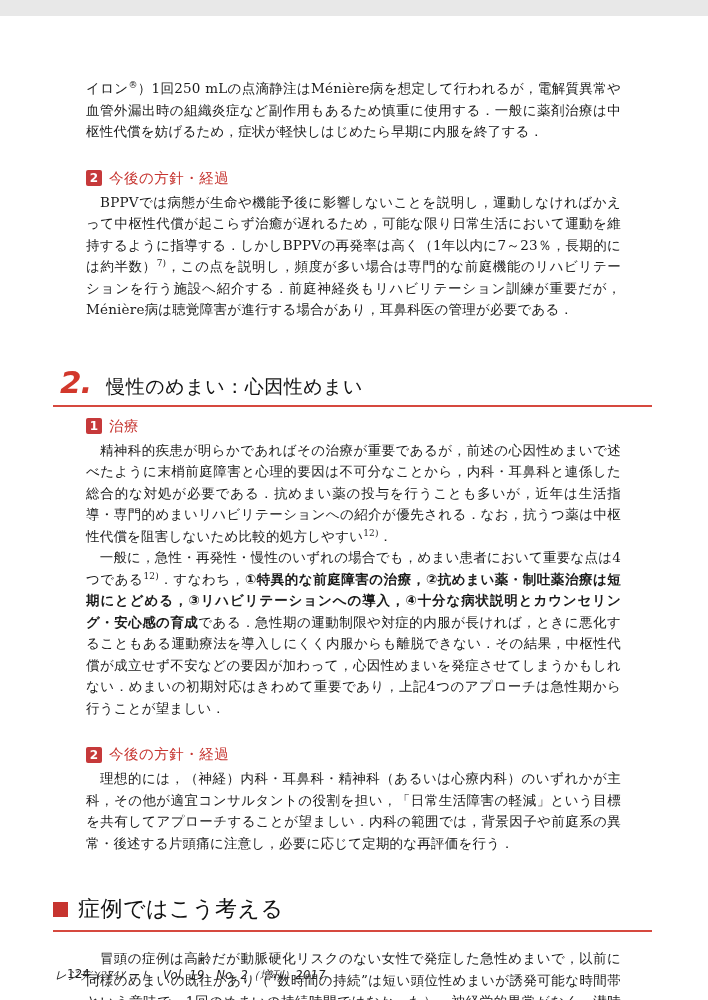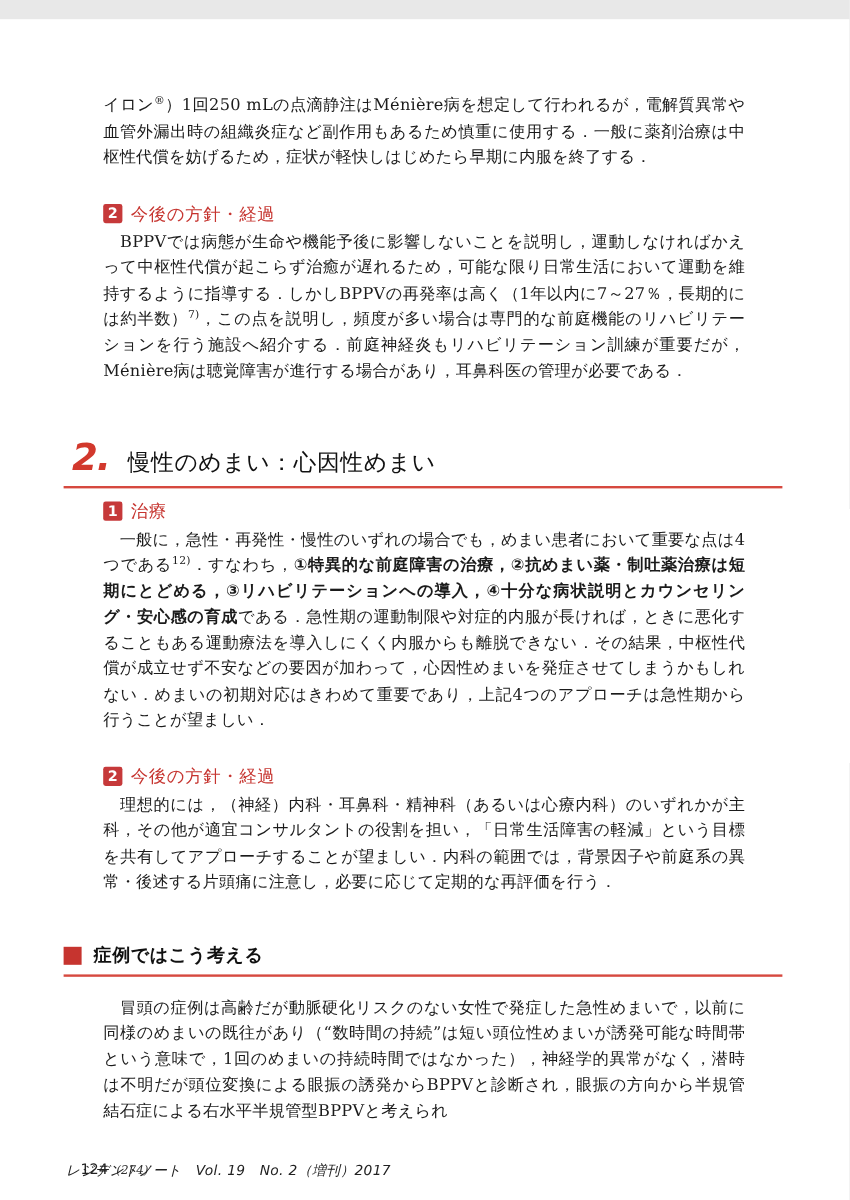--- a/index.html
+++ b/index.html
@@ -98,22 +98,22 @@
   }
   .case-head .sq {
     display: inline-block;
     width: 15px;
     height: 15px;
     background: #c6342f;
     margin-right: 10px;
     flex: 0 0 auto;
   }
   .case-head .case-title {
-    font-size: 15px;
-    font-weight: bold;
+    font-size: 22px;
+    font-weight: normal;
     color: #111111;
     letter-spacing: 0.5px;
   }
   .case-rule {
     height: 2px;
     background: #d6493f;
     margin-top: 6px;
   }
   .case-rule + .body { margin-top: 16px; }
   
@@ -149,32 +149,33 @@
 <body>
 
 <div class="page">
 
   <p class="body"><span>イロン</span><sup>®</sup><span>）1回250 mLの点滴静注はMénière病を想定して行われるが，電解質異常や血管外漏出時の組織炎症など副作用もあるため慎重に使用する．一般に薬剤治療は中枢性代償を妨げるため，症状が軽快しはじめたら早期に内服を終了する．</span></p>
 
   <div class="subhead">
     <span class="badge">2</span>
     <span class="subhead-title">今後の方針・経過</span>
   </div>
-  <p class="body"><span>　BPPVでは病態が生命や機能予後に影響しないことを説明し，運動しなければかえって中枢性代償が起こらず治癒が遅れるため，可能な限り日常生活において運動を維持するように指導する．しかしBPPVの再発率は高く（1年以内に7～27％，長期的には約半数）</span><sup>7)</sup><span>，この点を説明し，頻度が多い場合は専門的な前庭機能のリハビリテーションを行う施設へ紹介する．前庭神経炎もリハビリテーション訓練が重要だが，Ménière病は聴覚障害が進行する場合があり，耳鼻科医の管理が必要である．</span></p>
+  <p class="body"><span>　BPPVでは病態が生命や機能予後に影響しないことを説明し，運動しなければかえって中枢性代償が起こらず治癒が遅れるため，可能な限り日常生活において運動を維持するように指導する．しかしBPPVの再発率は高く（1年以内に7～23％，長期的には約半数）</span><sup>7)</sup><span>，この点を説明し，頻度が多い場合は専門的な前庭機能のリハビリテーションを行う施設へ紹介する．前庭神経炎もリハビリテーション訓練が重要だが，Ménière病は聴覚障害が進行する場合があり，耳鼻科医の管理が必要である．</span></p>
 
   <div class="big-section">
     <span class="big-num">2.</span>
     <span class="big-title">慢性のめまい：心因性めまい</span>
   </div>
   <div class="big-rule"></div>
 
   <div class="subhead">
     <span class="badge">1</span>
     <span class="subhead-title">治療</span>
   </div>
+  <p class="body"><span>　精神科的疾患が明らかであればその治療が重要であるが，前述の心因性めまいで述べたように末梢前庭障害と心理的要因は不可分なことから，内科・耳鼻科と連係した総合的な対処が必要である．抗めまい薬の投与を行うことも多いが，近年は生活指導・専門的めまいリハビリテーションへの紹介が優先される．なお，抗うつ薬は中枢性代償を阻害しないため比較的処方しやすい</span><sup>12)</sup><span>．</span></p>
   <p class="body"><span>　一般に，急性・再発性・慢性のいずれの場合でも，めまい患者において重要な点は4つである</span><sup>12)</sup><span>．すなわち，</span><span class="seg-bold">①特異的な前庭障害の治療，②抗めまい薬・制吐薬治療は短期にとどめる，③リハビリテーションへの導入，④十分な病状説明とカウンセリング・安心感の育成</span><span>である．急性期の運動制限や対症的内服が長ければ，ときに悪化することもある運動療法を導入しにくく内服からも離脱できない．その結果，中枢性代償が成立せず不安などの要因が加わって，心因性めまいを発症させてしまうかもしれない．めまいの初期対応はきわめて重要であり，上記4つのアプローチは急性期から行うことが望ましい．</span></p>
 
   <div class="subhead">
     <span class="badge">2</span>
     <span class="subhead-title">今後の方針・経過</span>
   </div>
   <p class="body"><span>　理想的には，（神経）内科・耳鼻科・精神科（あるいは心療内科）のいずれかが主科，その他が適宜コンサルタントの役割を担い，「日常生活障害の軽減」という目標を共有してアプローチすることが望ましい．内科の範囲では，背景因子や前庭系の異常・後述する片頭痛に注意し，必要に応じて定期的な再評価を行う．</span></p>
 
   <div class="case-head">
     <span class="sq"></span>

